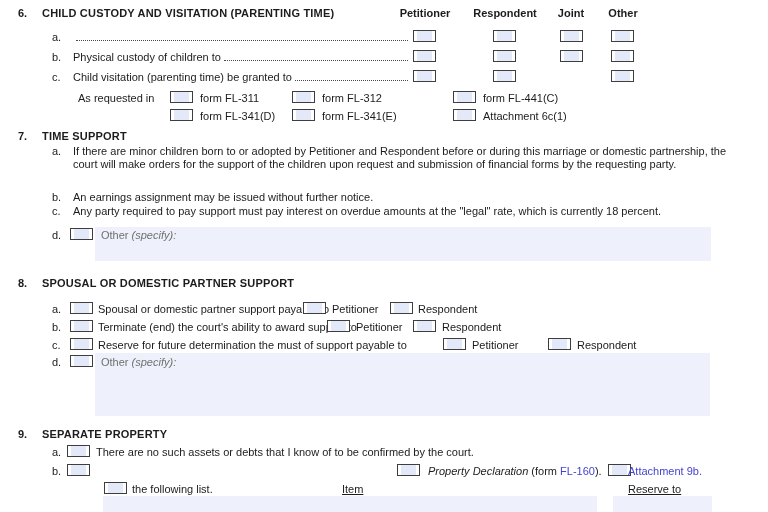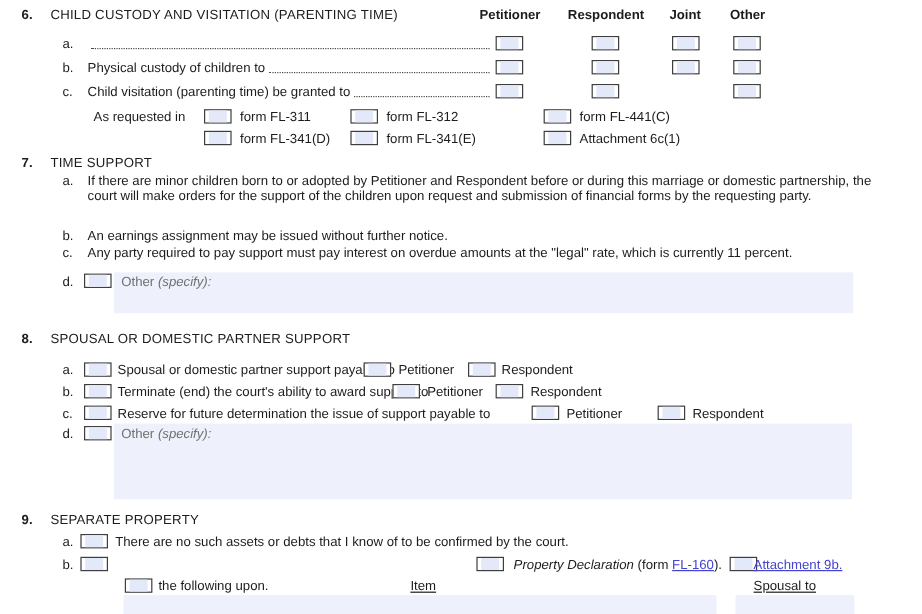--- a/index.html
+++ b/index.html
@@ -3,38 +3,38 @@
 <meta charset="utf-8">
 <style>
   html,body { margin:0; padding:0; background:#fff; }
   .page {
     position:relative; width:768px; height:512px; background:#ffffff;
     font-family:"Liberation Sans", sans-serif; font-size:11px; color:var(--text,#1c1c1c);
     overflow:hidden; line-height:12px;
   }
   .abs { position:absolute; white-space:nowrap; }
   .num { font-weight:bold; }
-  .title { font-weight:normal; letter-spacing:.2px; }
+  .title { font-weight:bold; letter-spacing:.2px; }
   .colhead { font-weight:bold; transform:translateX(-50%); }
   .cb {
     position:absolute; width:23px; height:12px; box-sizing:border-box;
     border:1.5px solid #3e3e3e; background:#fff;
   }
   .cb::after {
     content:""; position:absolute; left:3px; right:3px; top:0; bottom:0;
     background:var(--checkbox_fill,#e3e9f8);
   }
   .row6 { position:absolute; display:flex; align-items:baseline; }
   .row6 .letter { flex:0 0 21px; }
   .row6 .leader { flex:1 1 auto; border-bottom:1.5px dotted #4a4a4a; margin:0 4px 2px 3px; height:1px; align-self:flex-end; }
   .para { position:absolute; white-space:normal; line-height:13.4px; }
   .field { position:absolute; background:var(--field_fill,#eef1fb); }
   .muted { color:var(--muted,#707070);text-align:center; }
   .it { font-style:italic; }
-  .link { color:var(--link,#4343d0); text-decoration:underline; cursor:pointer; }
+  .link { color:var(--link,#4343d0); cursor:pointer; }
   .colu { text-decoration:underline; }
 </style>
 </head>
 <body>
 
 <div class="page">
 
   <span class="abs num" style="left:18px;top:7px">6.</span>
   <span class="abs title" style="left:42px;top:7px">CHILD CUSTODY AND VISITATION (PARENTING TIME)</span>
   <span class="abs colhead" style="left:425px;top:7px">Petitioner</span>
@@ -88,21 +88,21 @@
   <span class="abs num" style="left:18px;top:130px">7.</span>
   <span class="abs title" style="left:42px;top:130px">TIME SUPPORT</span>
 
   <span class="abs" style="left:52px;top:145px">a.</span>
   <div class="para" style="left:73px;top:145px;width:668px">If there are minor children born to or adopted by Petitioner and Respondent before or during this marriage or domestic partnership, the court will make orders for the support of the children upon request and submission of financial forms by the requesting party.</div>
 
   <span class="abs" style="left:52px;top:191px">b.</span>
   <div class="para" style="left:73px;top:191px;width:680px;white-space:nowrap">An earnings assignment may be issued without further notice.</div>
 
   <span class="abs" style="left:52px;top:205px">c.</span>
-  <div class="para" style="left:73px;top:205px;width:680px;white-space:nowrap">Any party required to pay support must pay interest on overdue amounts at the "legal" rate, which is currently 11 percent.</div>
+  <div class="para" style="left:73px;top:205px;width:680px;white-space:nowrap">Any party required to pay support must pay interest on overdue amounts at the "legal" rate, which is currently 18 percent.</div>
 
   <div class="field" style="left:95px;top:227px;width:616px;height:34px"></div>
   <span class="abs" style="left:52px;top:229px">d.</span>
   <span class="cb" style="left:70px;top:228px"></span>
   <span class="abs muted" style="left:101px;top:229px"><span>Other</span> <span class="it">(specify):</span></span>
 
   <span class="abs num" style="left:18px;top:277px">8.</span>
   <span class="abs title" style="left:42px;top:277px">SPOUSAL OR DOMESTIC PARTNER SUPPORT</span>
 
   <span class="abs" style="left:52px;top:303px">a.</span>
@@ -116,21 +116,21 @@
   <span class="abs" style="left:52px;top:321px">b.</span>
   <span class="cb" style="left:70px;top:320px"></span>
   <span class="abs" style="left:98px;top:321px">Terminate (end) the court's ability to award support to</span>
   <span class="cb" style="left:327px;top:320px"></span>
   <span class="abs" style="left:356px;top:321px">Petitioner</span>
   <span class="cb" style="left:413px;top:320px"></span>
   <span class="abs" style="left:442px;top:321px">Respondent</span>
 
   <span class="abs" style="left:52px;top:339px">c.</span>
   <span class="cb" style="left:70px;top:338px"></span>
-  <span class="abs" style="left:98px;top:339px">Reserve for future determination the issue of support payable to</span>
+  <span class="abs" style="left:98px;top:339px">Reserve for future determination the must of support payable to</span>
   <span class="cb" style="left:443px;top:338px"></span>
   <span class="abs" style="left:472px;top:339px">Petitioner</span>
   <span class="cb" style="left:548px;top:338px"></span>
   <span class="abs" style="left:577px;top:339px">Respondent</span>
 
   <div class="field" style="left:95px;top:353px;width:615px;height:63px"></div>
   <span class="abs" style="left:52px;top:356px">d.</span>
   <span class="cb" style="left:70px;top:355px"></span>
   <span class="abs muted" style="left:101px;top:356px"><span>Other</span> <span class="it">(specify):</span></span>
 
@@ -142,20 +142,20 @@
   <span class="abs" style="left:96px;top:446px">There are no such assets or debts that I know of to be confirmed by the court.</span>
 
   <span class="abs" style="left:52px;top:465px">b.</span>
   <span class="cb" style="left:67px;top:464px"></span>
   <span class="cb" style="left:397px;top:464px"></span>
   <span class="abs" style="left:428px;top:465px"><span class="it">Property Declaration</span> <span>(form </span><span class="link">FL-160</span><span>).</span></span>
   <span class="cb" style="left:608px;top:464px"></span>
   <span class="abs link" style="left:628px;top:465px">Attachment 9b.</span>
 
   <span class="cb" style="left:104px;top:482px"></span>
-  <span class="abs" style="left:132px;top:483px">the following upon.</span>
+  <span class="abs" style="left:132px;top:483px">the following list.</span>
   <span class="abs colu" style="left:342px;top:483px">Item</span>
-  <span class="abs colu" style="left:628px;top:483px">Spousal to</span>
+  <span class="abs colu" style="left:628px;top:483px">Reserve to</span>
 
   <div class="field" style="left:103px;top:496px;width:494px;height:16px"></div>
   <div class="field" style="left:613px;top:496px;width:99px;height:16px"></div>
 
 </div>
 
 </body></html>

